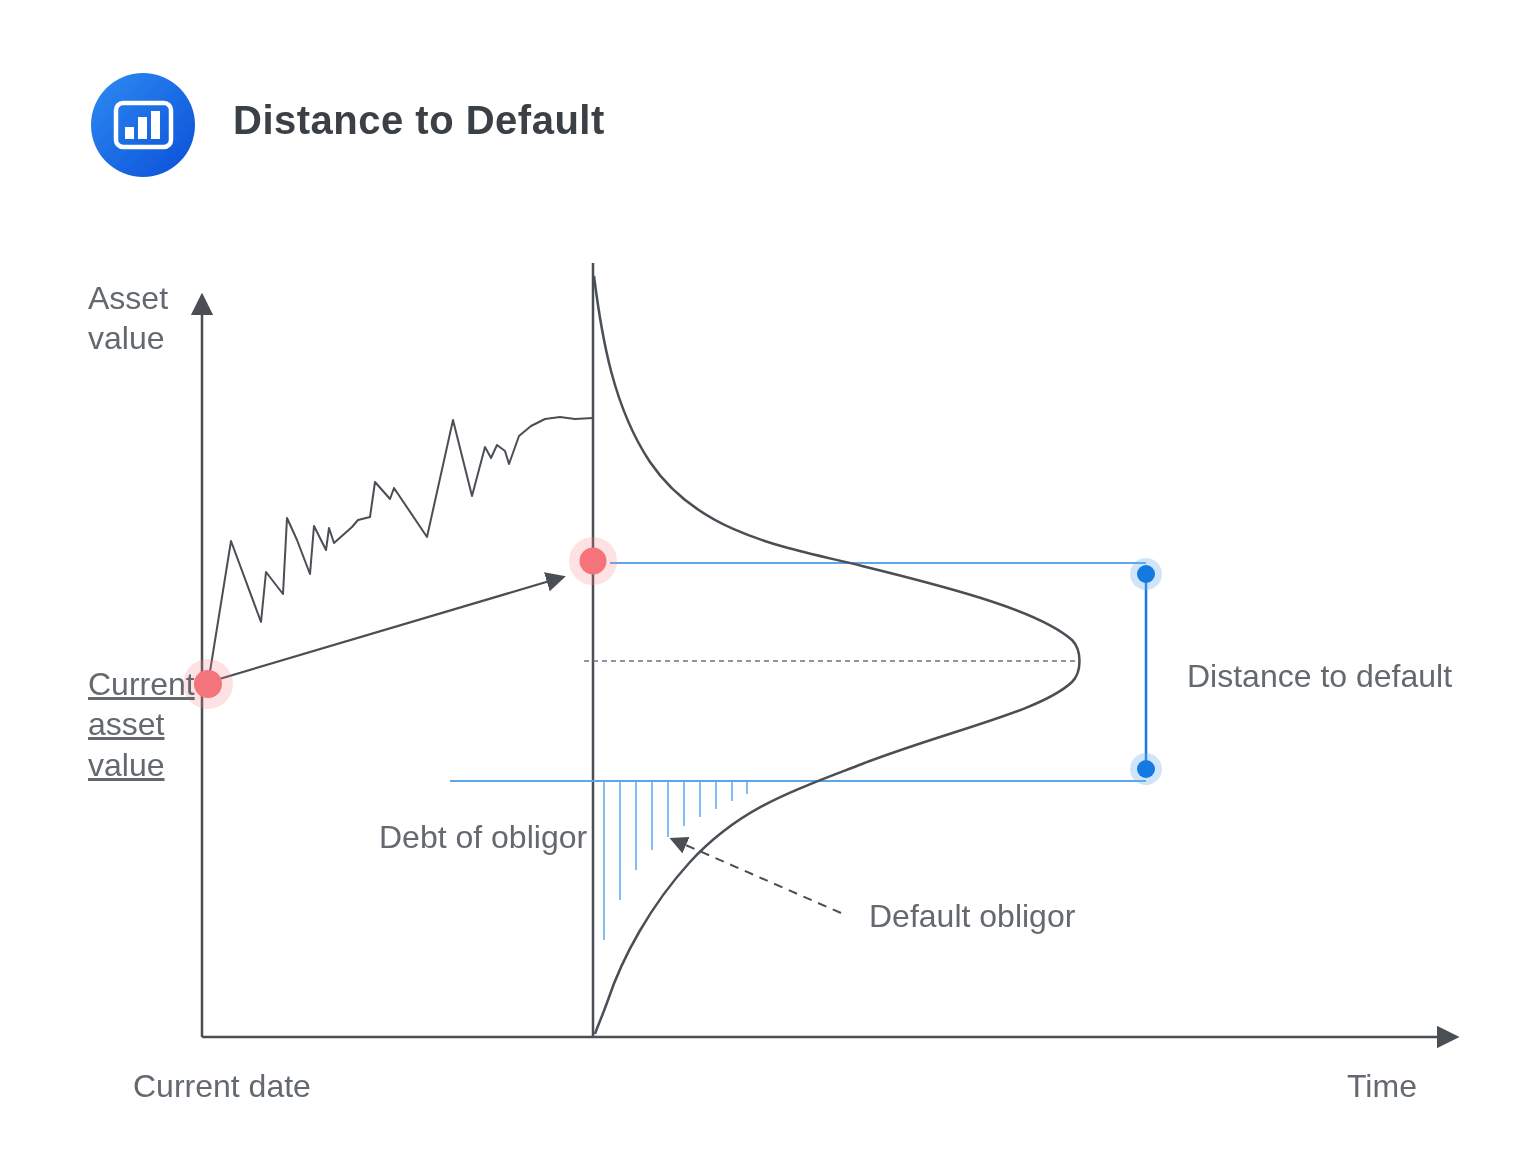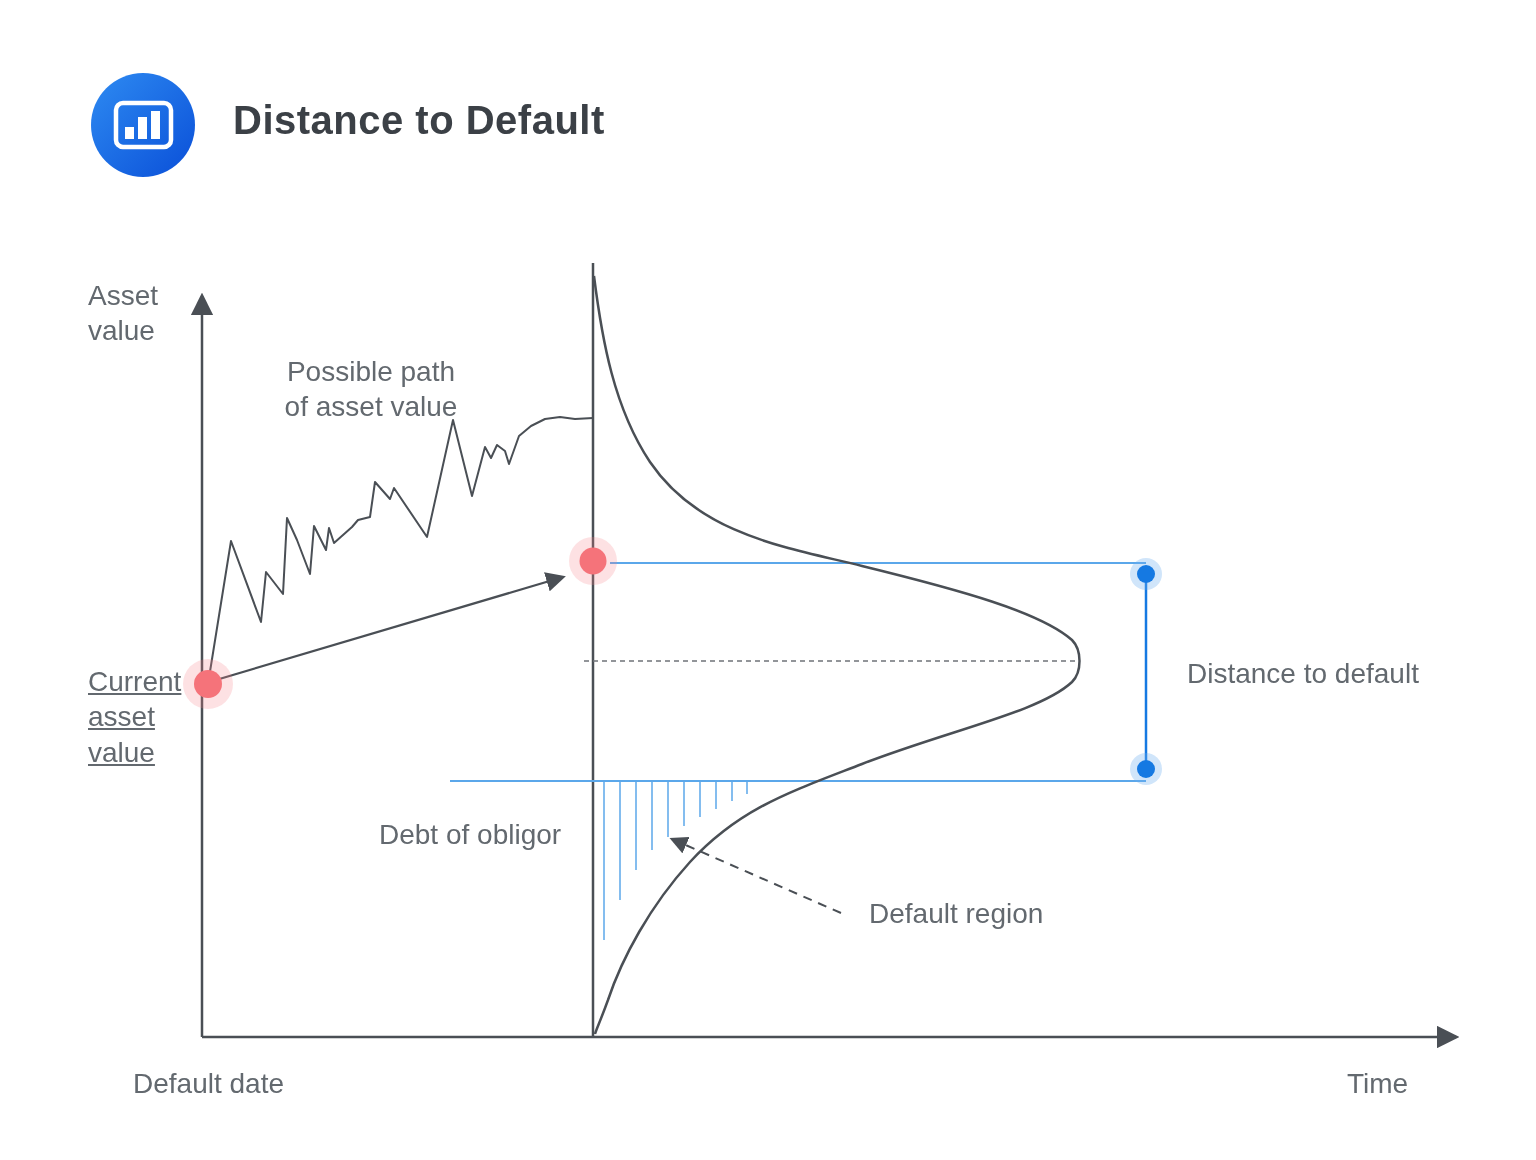--- a/index.html
+++ b/index.html
@@ -8,21 +8,21 @@
   #stage{position:absolute;inset:0;width:1536px;height:892px;}
 
   
   .logo{position:absolute;left:91px;top:73px;width:104px;height:104px;border-radius:50%;
         background:linear-gradient(135deg,var(--logo-blue-1),var(--logo-blue-2));}
   .logo svg{position:absolute;inset:0;}
   .page-title{position:absolute;left:233px;top:98px;font-size:40px;font-weight:700;
         color:var(--title);letter-spacing:.5px;}
 
   
-  .lbl{position:absolute;font-size:28px;color:var(--text-gray);line-height:1.26;
+  .lbl{position:absolute;font-size:32px;color:var(--text-gray);line-height:1.26;
        white-space:pre-line;}
   .lbl.center{text-align:center;}
   #lbl-asset{left:88px;top:278px;}
   #lbl-possible{left:221px;top:354px;width:300px;}
   #lbl-distribution{left:880px;top:386px;width:300px;}
   #lbl-current-asset{left:88px;top:664px;text-decoration:underline;}
   #lbl-debt{left:379px;top:817px;}
   #lbl-distance{left:1187px;top:656px;}
   #lbl-default-region{left:869px;top:896px;}
   #lbl-current-date{left:133px;top:1066px;}
@@ -116,23 +116,21 @@
     <circle cx="1146" cy="769" r="9" class="dot-blue"></circle>
 
     <circle cx="208" cy="684" r="25" class="halo-red"></circle>
     <circle cx="208" cy="684" r="14" class="dot-red"></circle>
     <circle cx="593" cy="561" r="24" class="halo-red"></circle>
     <circle cx="593" cy="561" r="13.5" class="dot-red"></circle>
   </svg>
 
   <div class="lbl" id="lbl-asset">Asset
 value</div>
-  <div class="lbl center" id="lbl-possible">Possible path
-of asset value</div>
   <div class="lbl" id="lbl-current-asset">Current
 asset
 value</div>
   <div class="lbl" id="lbl-debt">Debt of obligor</div>
   <div class="lbl" id="lbl-distance">Distance to default</div>
-  <div class="lbl" id="lbl-default-region">Default region</div>
-  <div class="lbl" id="lbl-current-date">Default date</div>
+  <div class="lbl" id="lbl-default-region">Default obligor</div>
+  <div class="lbl" id="lbl-current-date">Current date</div>
   <div class="lbl" id="lbl-time">Time</div>
 </div>
 
 </body></html>

